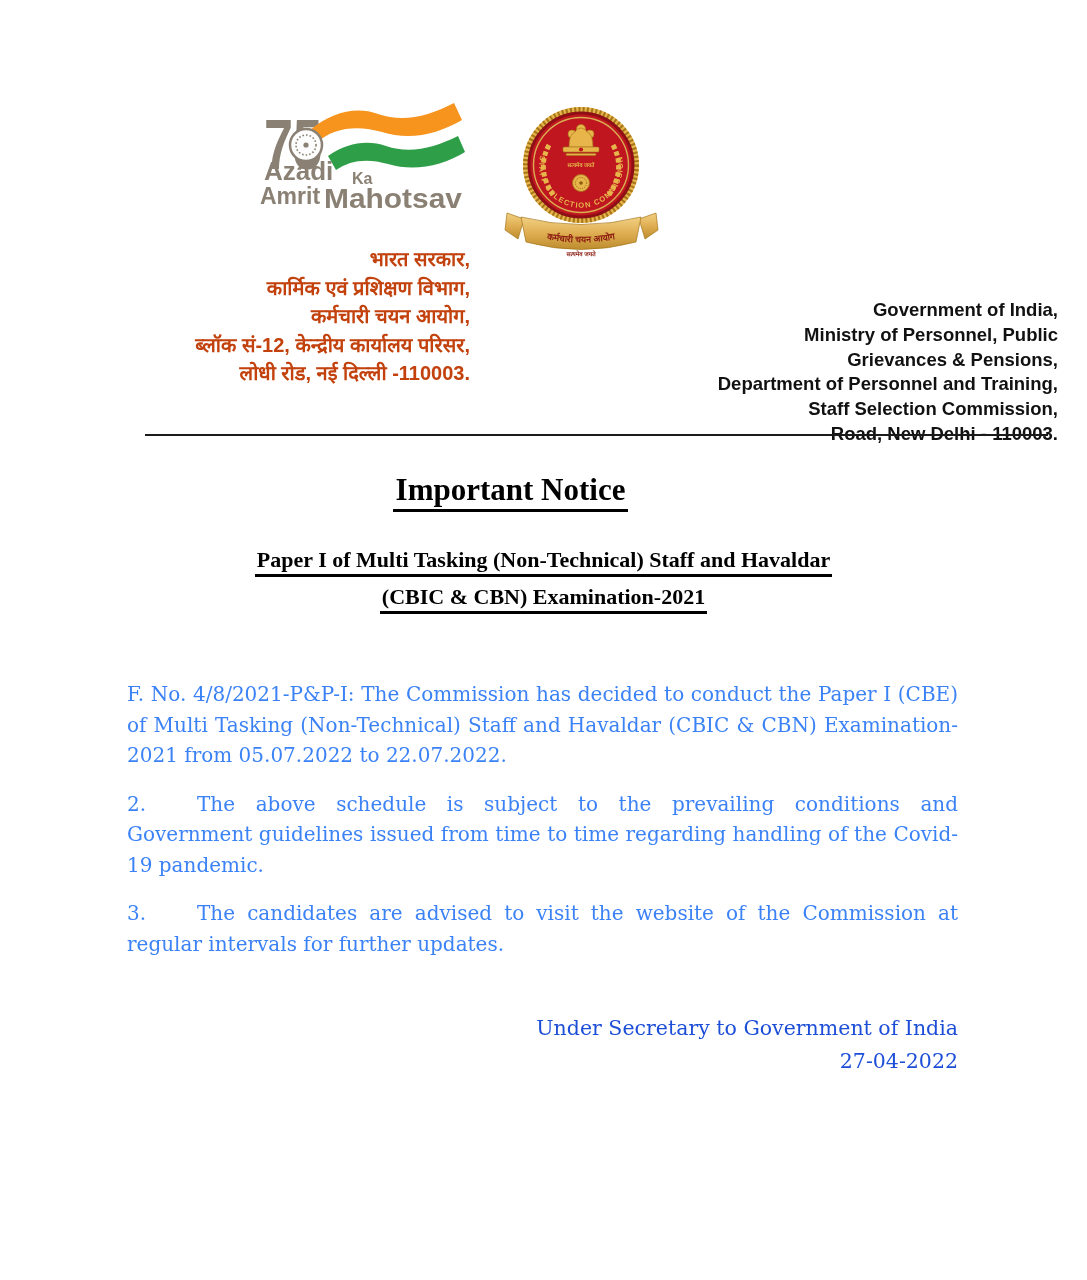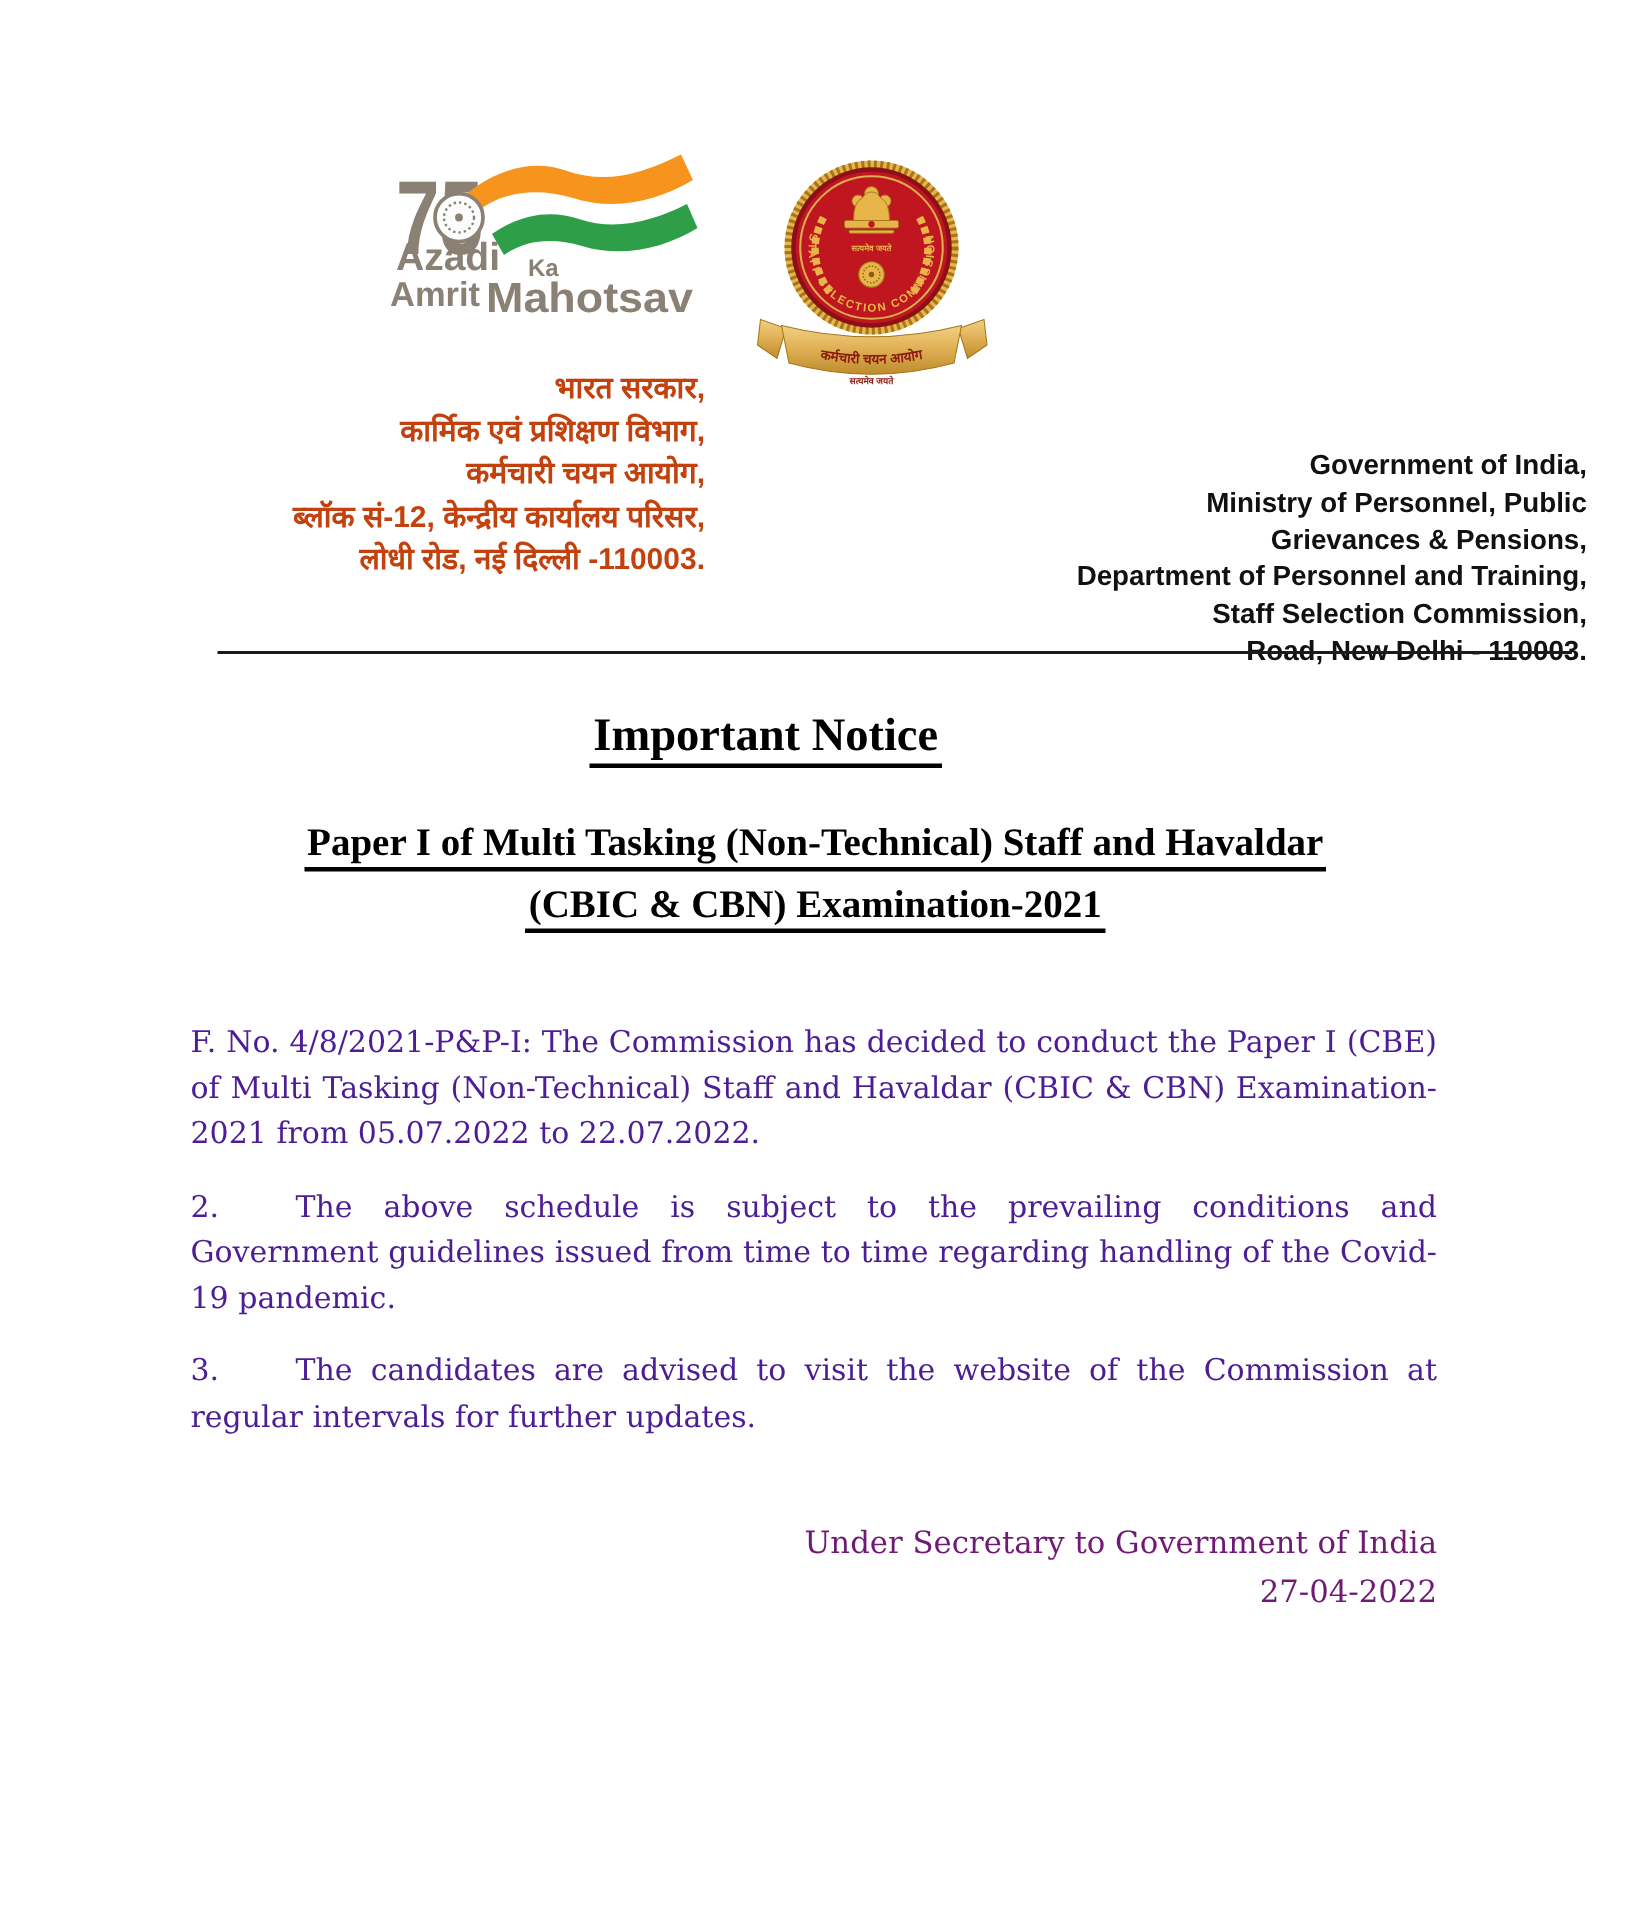--- a/index.html
+++ b/index.html
@@ -25,31 +25,31 @@
   
   .heading-wrap { position:absolute; left:0; top:472px; width:1021px; text-align:center; }
   .heading {
     display:inline-block; font-family:"Liberation Serif", serif; font-weight:bold;
     font-size:31px; color:#000; border-bottom:3px solid #000; padding:0 3px 1px 3px;
   }
   .title-wrap { position:absolute; left:0; top:547px; width:1087px; text-align:center; }
   .title-wrap .title-row { margin-bottom:7px; }
   .title-line {
     display:inline-block; font-family:"Liberation Serif", serif; font-weight:bold;
-    font-size:26px; color:#000; border-bottom:3px solid #000; padding:0 2px 1px 2px;
+    font-size:22px; color:#000; border-bottom:3px solid #000; padding:0 2px 1px 2px;
   }
   
   .body-text { position:absolute; left:127px; top:679px; width:831px; }
   .para {
-    font-size:20px; line-height:30.5px; text-align:justify; margin-bottom:18px; color:#4c1d95;
+    font-size:20px; line-height:30.5px; text-align:justify; margin-bottom:18px; color:#3b82f6;
   }
   .para-num { display:inline-block; width:70px; }
   .signoff {
     position:absolute; right:129px; top:1012px; text-align:right;
-    font-size:20.5px; line-height:33px; color:#701a75;
+    font-size:20.5px; line-height:33px; color:#1d4ed8;
   }
   
   .logo-sans { font-family:"Liberation Sans", sans-serif; font-weight:bold; }
 </style>
 </head>
 <body>
 
 <div class="page">
 
   <div class="azadi-logo">

